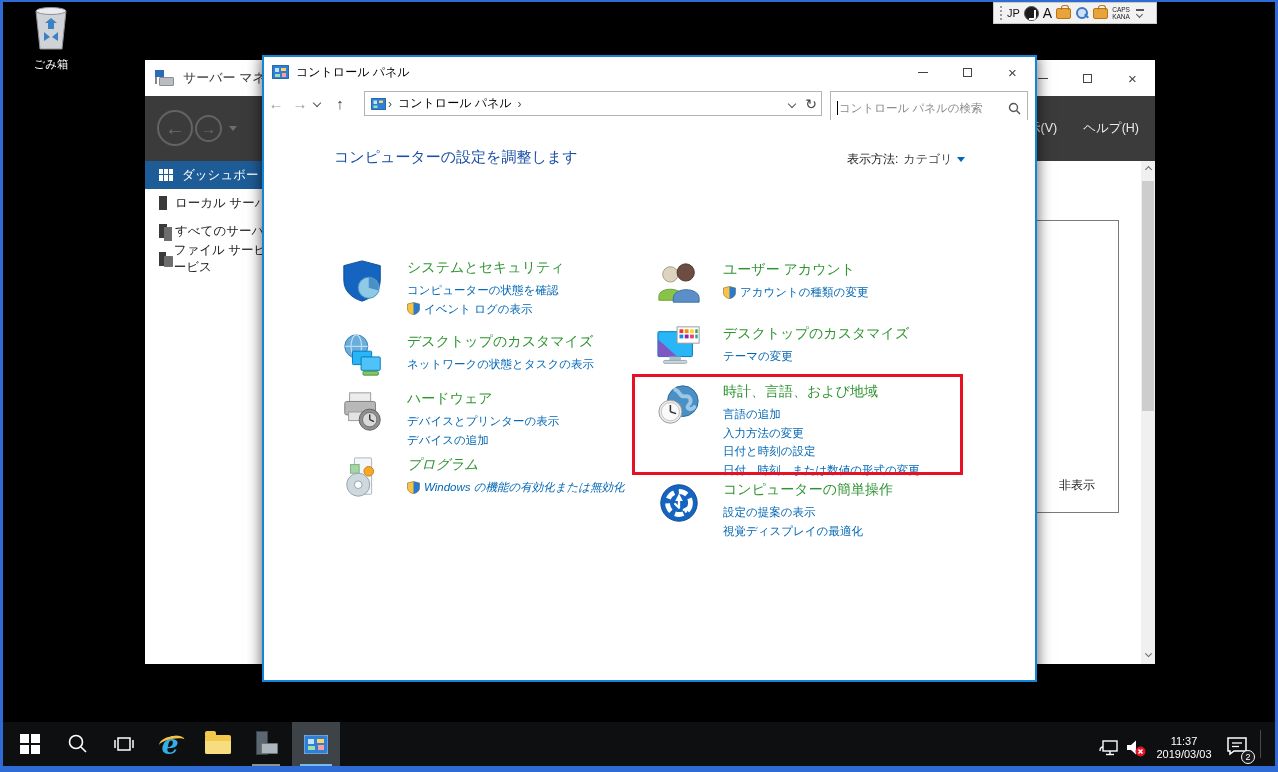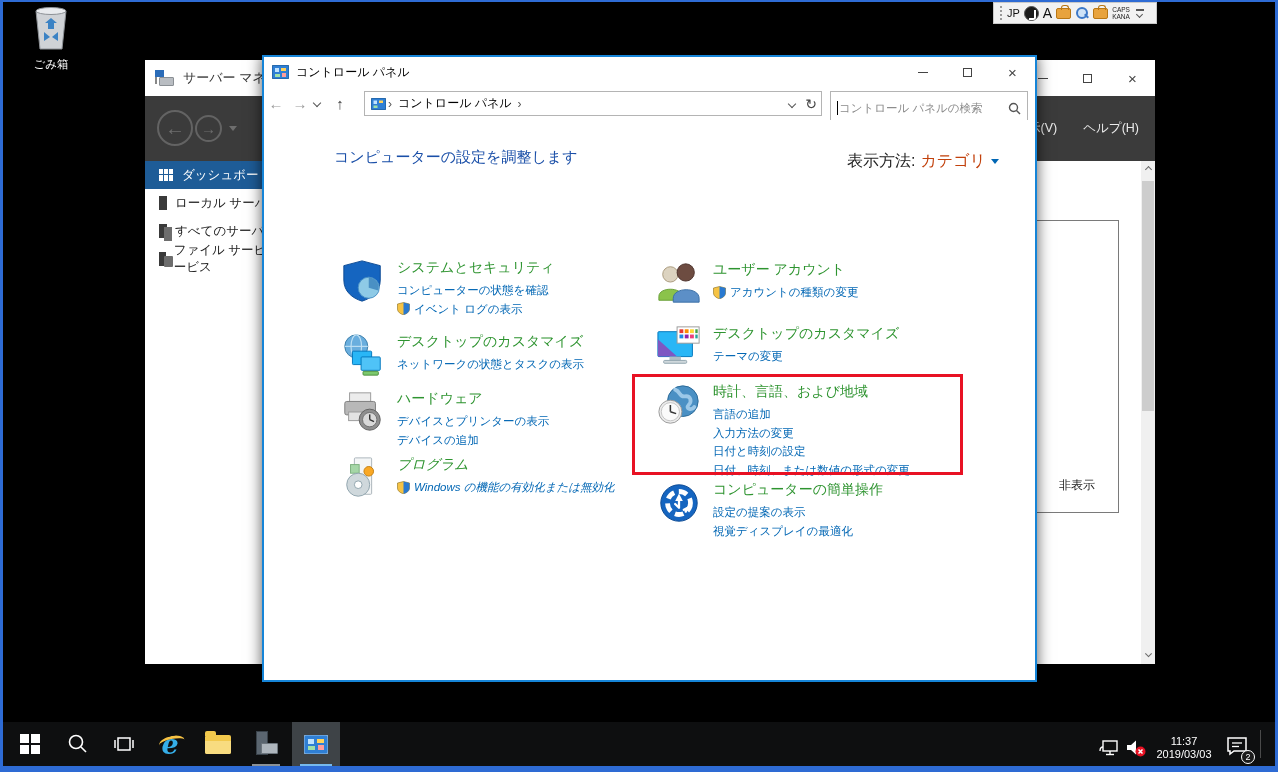--- a/index.html
+++ b/index.html
@@ -82,24 +82,24 @@
   .addr .sep{color:#555;font-size:12px;margin:0 2px;}
   .addr .right{margin-left:auto;display:flex;align-items:center;gap:10px;}
   .refresh{font-size:14px;color:#444;}
   .search{position:absolute;left:566px;top:4px;width:198px;height:14px;border:1px solid #b4b4b4;background:#fff;display:flex;align-items:center;padding:16px 6px;}
   .search input{border:none;outline:none;width:150px;font-size:11.5px;color:#333;font-family:"Liberation Sans",sans-serif;}
   .search input::placeholder{color:#8a8a8a;}
   .search .caret{width:1px;height:14px;background:#000;margin-right:1px;}
   .sicon{margin-left:auto;}
   .cp-body{position:absolute;left:0;top:63px;width:100%;height:560px;background:#fff;}
   .cp-head{position:absolute;left:70px;top:28px;font-size:15px;color:#1a4fa8;}
-  .viewby{position:absolute;left:583px;top:31px;font-size:16px;color:#222;display:flex;align-items:center;gap:5px;}
-  .viewby .val{color:#c2410c;}
+  .viewby{position:absolute;left:583px;top:31px;font-size:12px;color:#222;display:flex;align-items:center;gap:5px;}
+  .viewby .val{color:#404040;}
   .tri-dn{border-left:4px solid transparent;border-right:4px solid transparent;border-top:5px solid #0066b4;}
-  .cat{position:absolute;display:flex;gap:11px;}
+  .cat{position:absolute;display:flex;gap:21px;}
   .cat .ic{width:46px;height:46px;flex:none;}
   .cat .t{font-size:14px;color:#2e9430;line-height:19px;margin-bottom:4px;display:block;}
   .cat .lk{font-size:11.5px;color:#0066b4;line-height:18.5px;display:flex;align-items:center;gap:4px;}
   .redbox{position:absolute;left:368px;top:254px;width:331px;height:101px;border:3px solid #e81123;pointer-events:none;z-index:9;}
 
   
   .taskbar{position:absolute;left:0;top:722px;width:1278px;height:44px;background:#0e0f10;z-index:40;}
   .tb-btn{position:absolute;top:0;width:44px;height:44px;display:flex;align-items:center;justify-content:center;}
   .tb-btn.active{background:#3e4347;}
   .underln{position:absolute;bottom:0;left:8px;right:8px;height:2px;background:#8b9196;}

